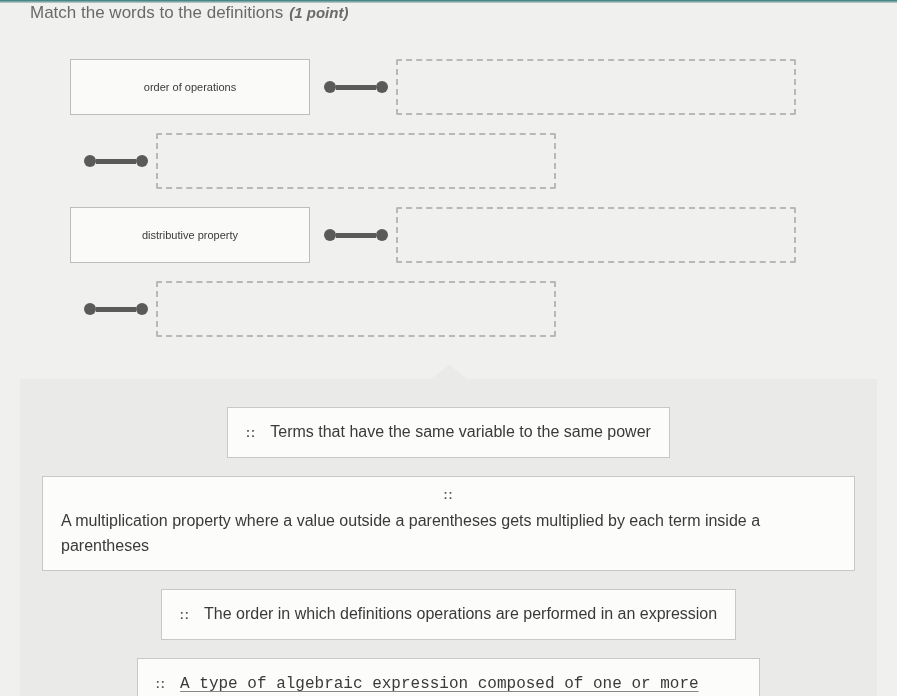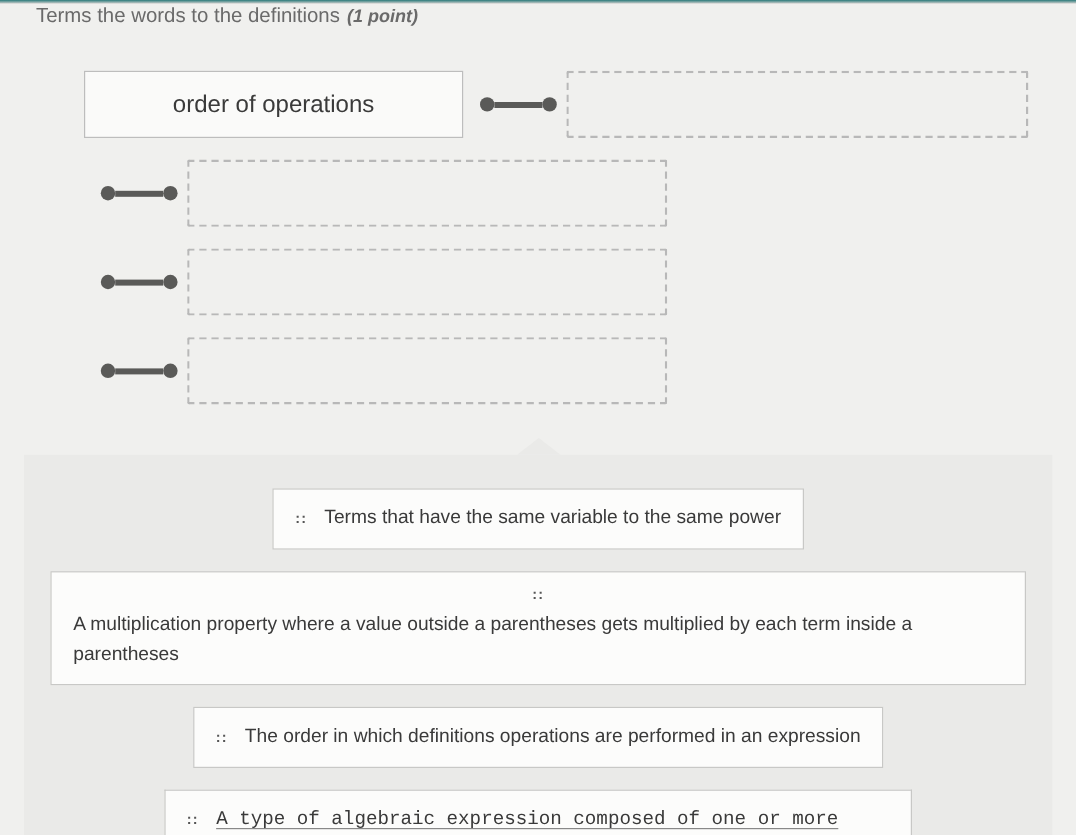--- a/index.html
+++ b/index.html
@@ -41,28 +41,28 @@
     .match-area {
       padding: 30px 40px 10px 70px;
     }
     .match-row {
       display: flex;
       align-items: center;
       margin-bottom: 18px;
       gap: 0;
     }
     .term-box {
-      width: 316px;
+      width: 240px;
       height: 56px;
       border: 1px solid #bdbdbd;
       background: #fafaf9;
       display: flex;
       align-items: center;
       justify-content: center;
-      font-size: 20px;
+      font-size: 11px;
       color: #3a3a3a;
     }
     .connector {
       display: flex;
       align-items: center;
       margin: 0 8px 0 14px;
     }
     .connector .dot {
       width: 12px;
       height: 12px;
@@ -150,21 +150,21 @@
       margin: 0 60px;
     }
   </style>
 </head>
 <body>
 
 <div class="page-container">
   <div class="top-border"></div>
 
   <div class="question-header">
-    <span>Terms the words to the definitions</span>
+    <span>Match the words to the definitions</span>
     <span class="points">(1 point)</span>
   </div>
 
   <div class="match-area">
     <div class="match-row">
       <div class="term-box">
         <span>order of operations</span>
       </div>
       <div class="connector">
         <span class="dot"></span>
@@ -177,20 +177,23 @@
     <div class="match-row">
       <div class="connector">
         <span class="dot"></span>
         <span class="line"></span>
         <span class="dot"></span>
       </div>
       <div class="drop-zone"></div>
     </div>
 
     <div class="match-row">
+      <div class="term-box">
+        <span>distributive property</span>
+      </div>
       <div class="connector">
         <span class="dot"></span>
         <span class="line"></span>
         <span class="dot"></span>
       </div>
       <div class="drop-zone"></div>
     </div>
 
     <div class="match-row">
       <div class="connector">

